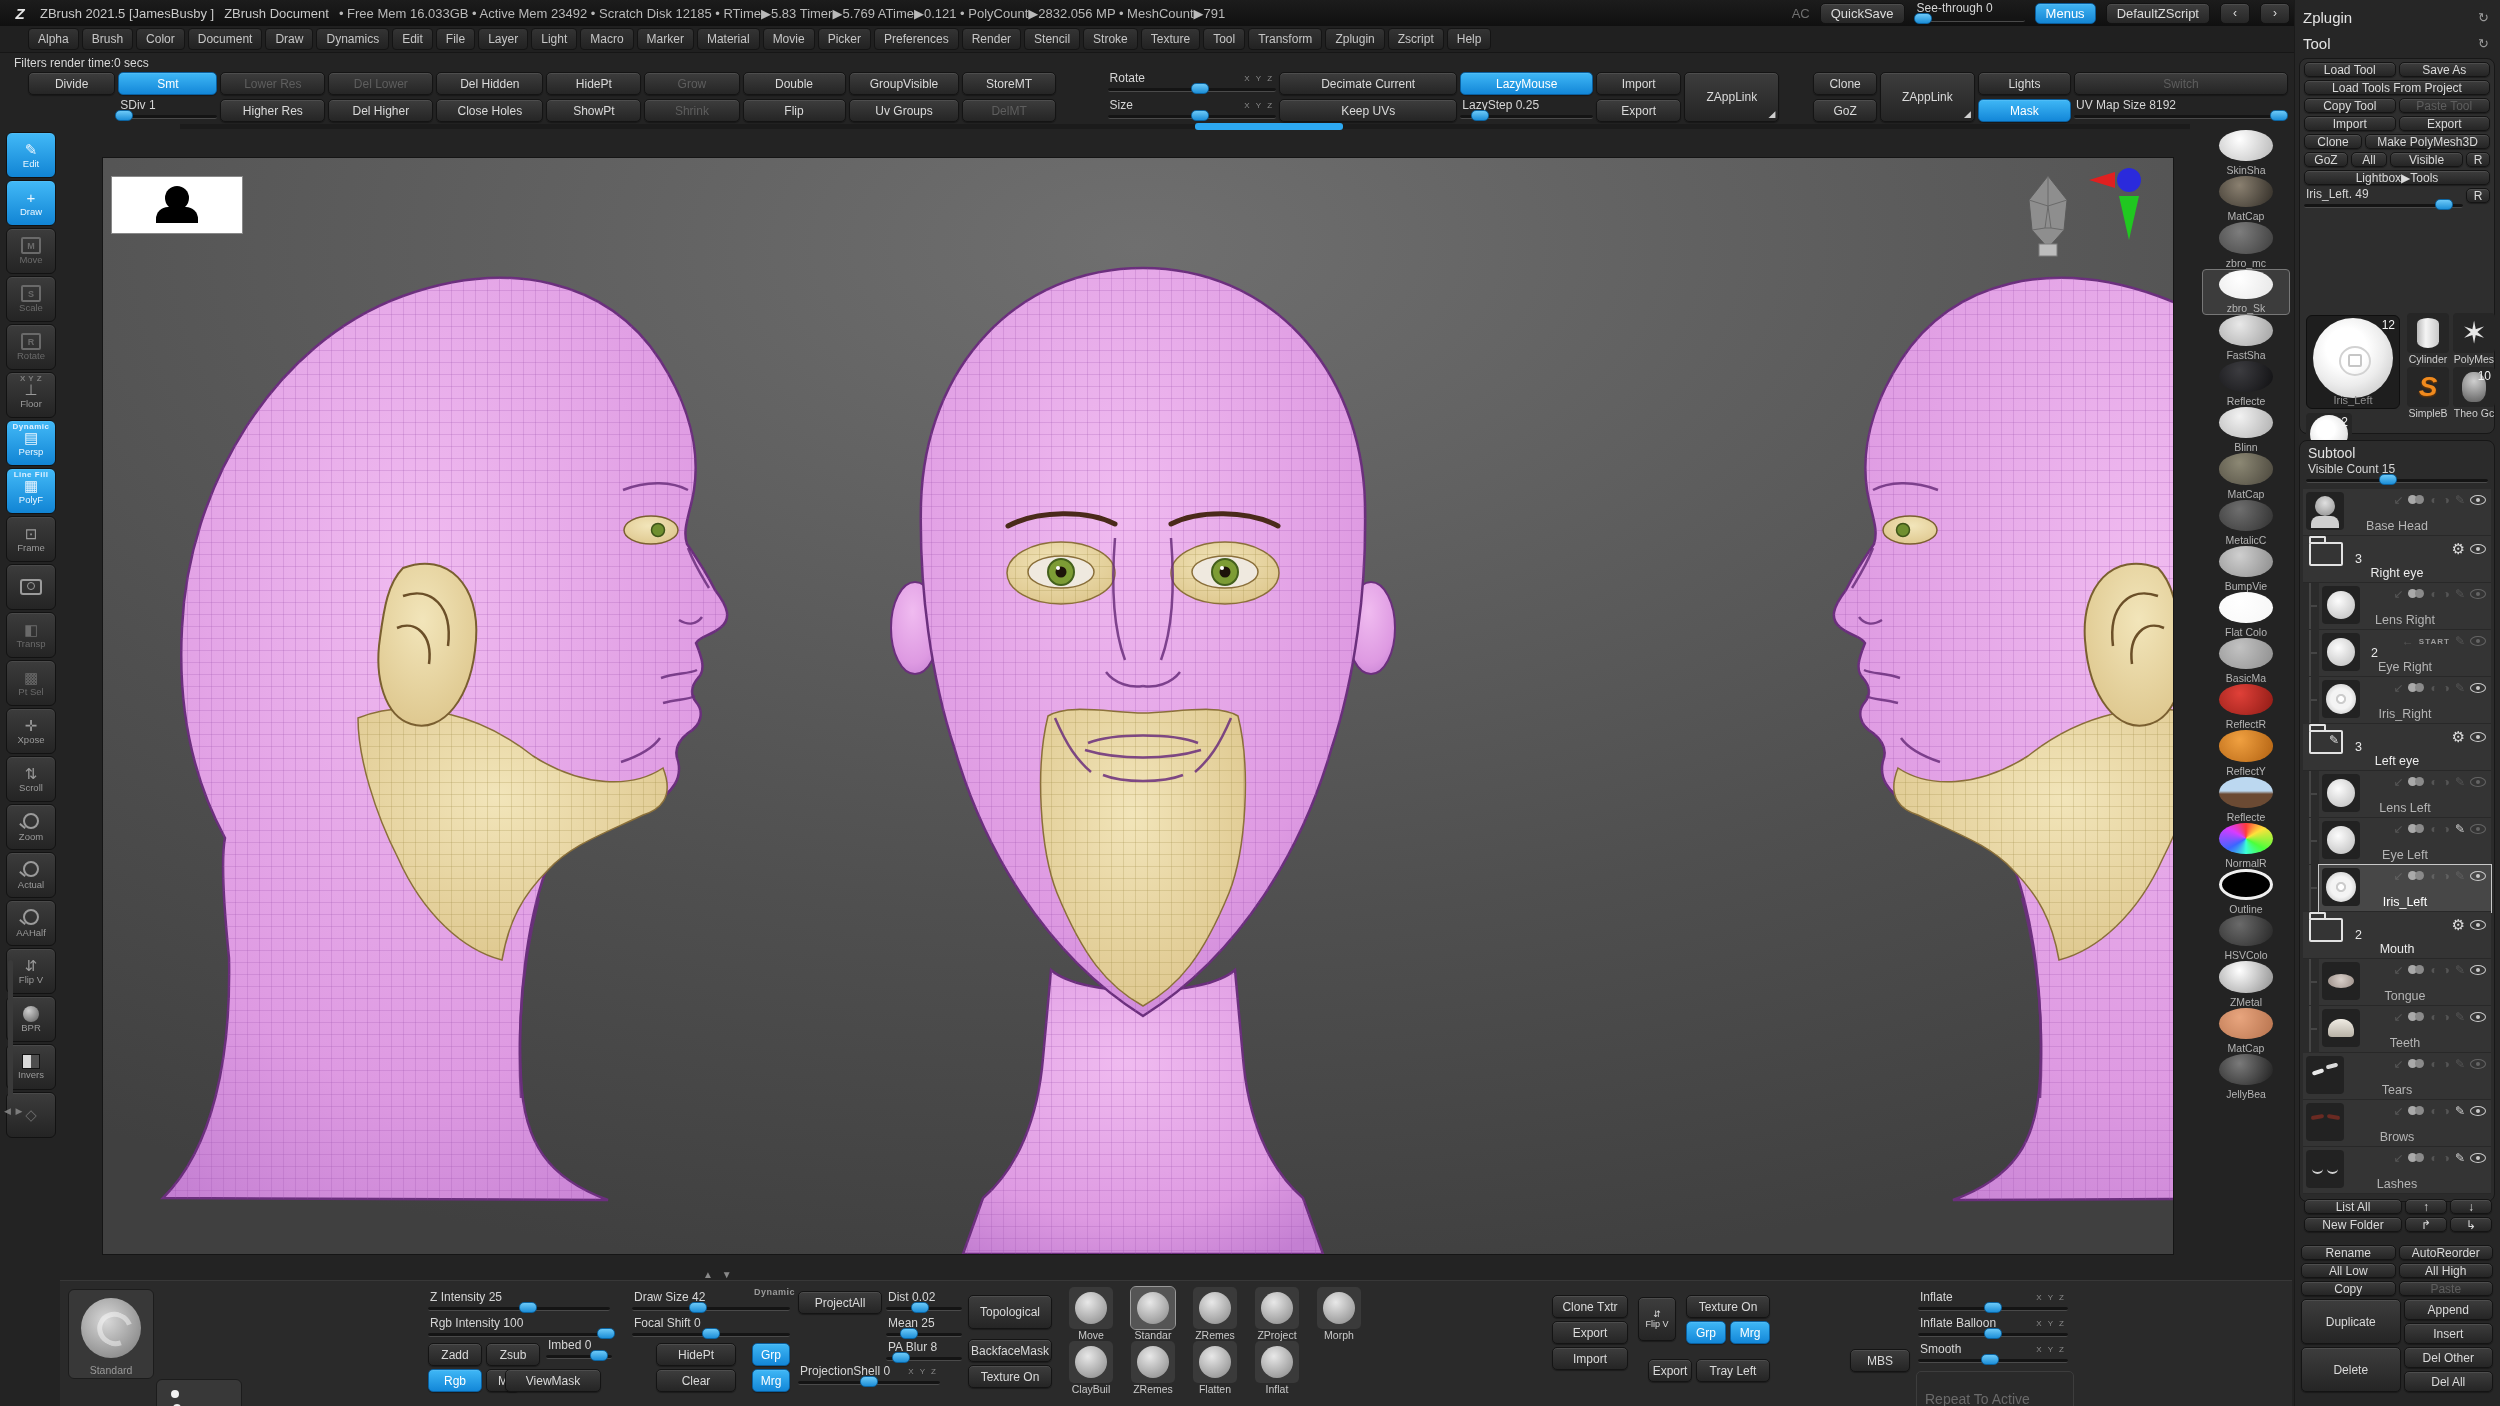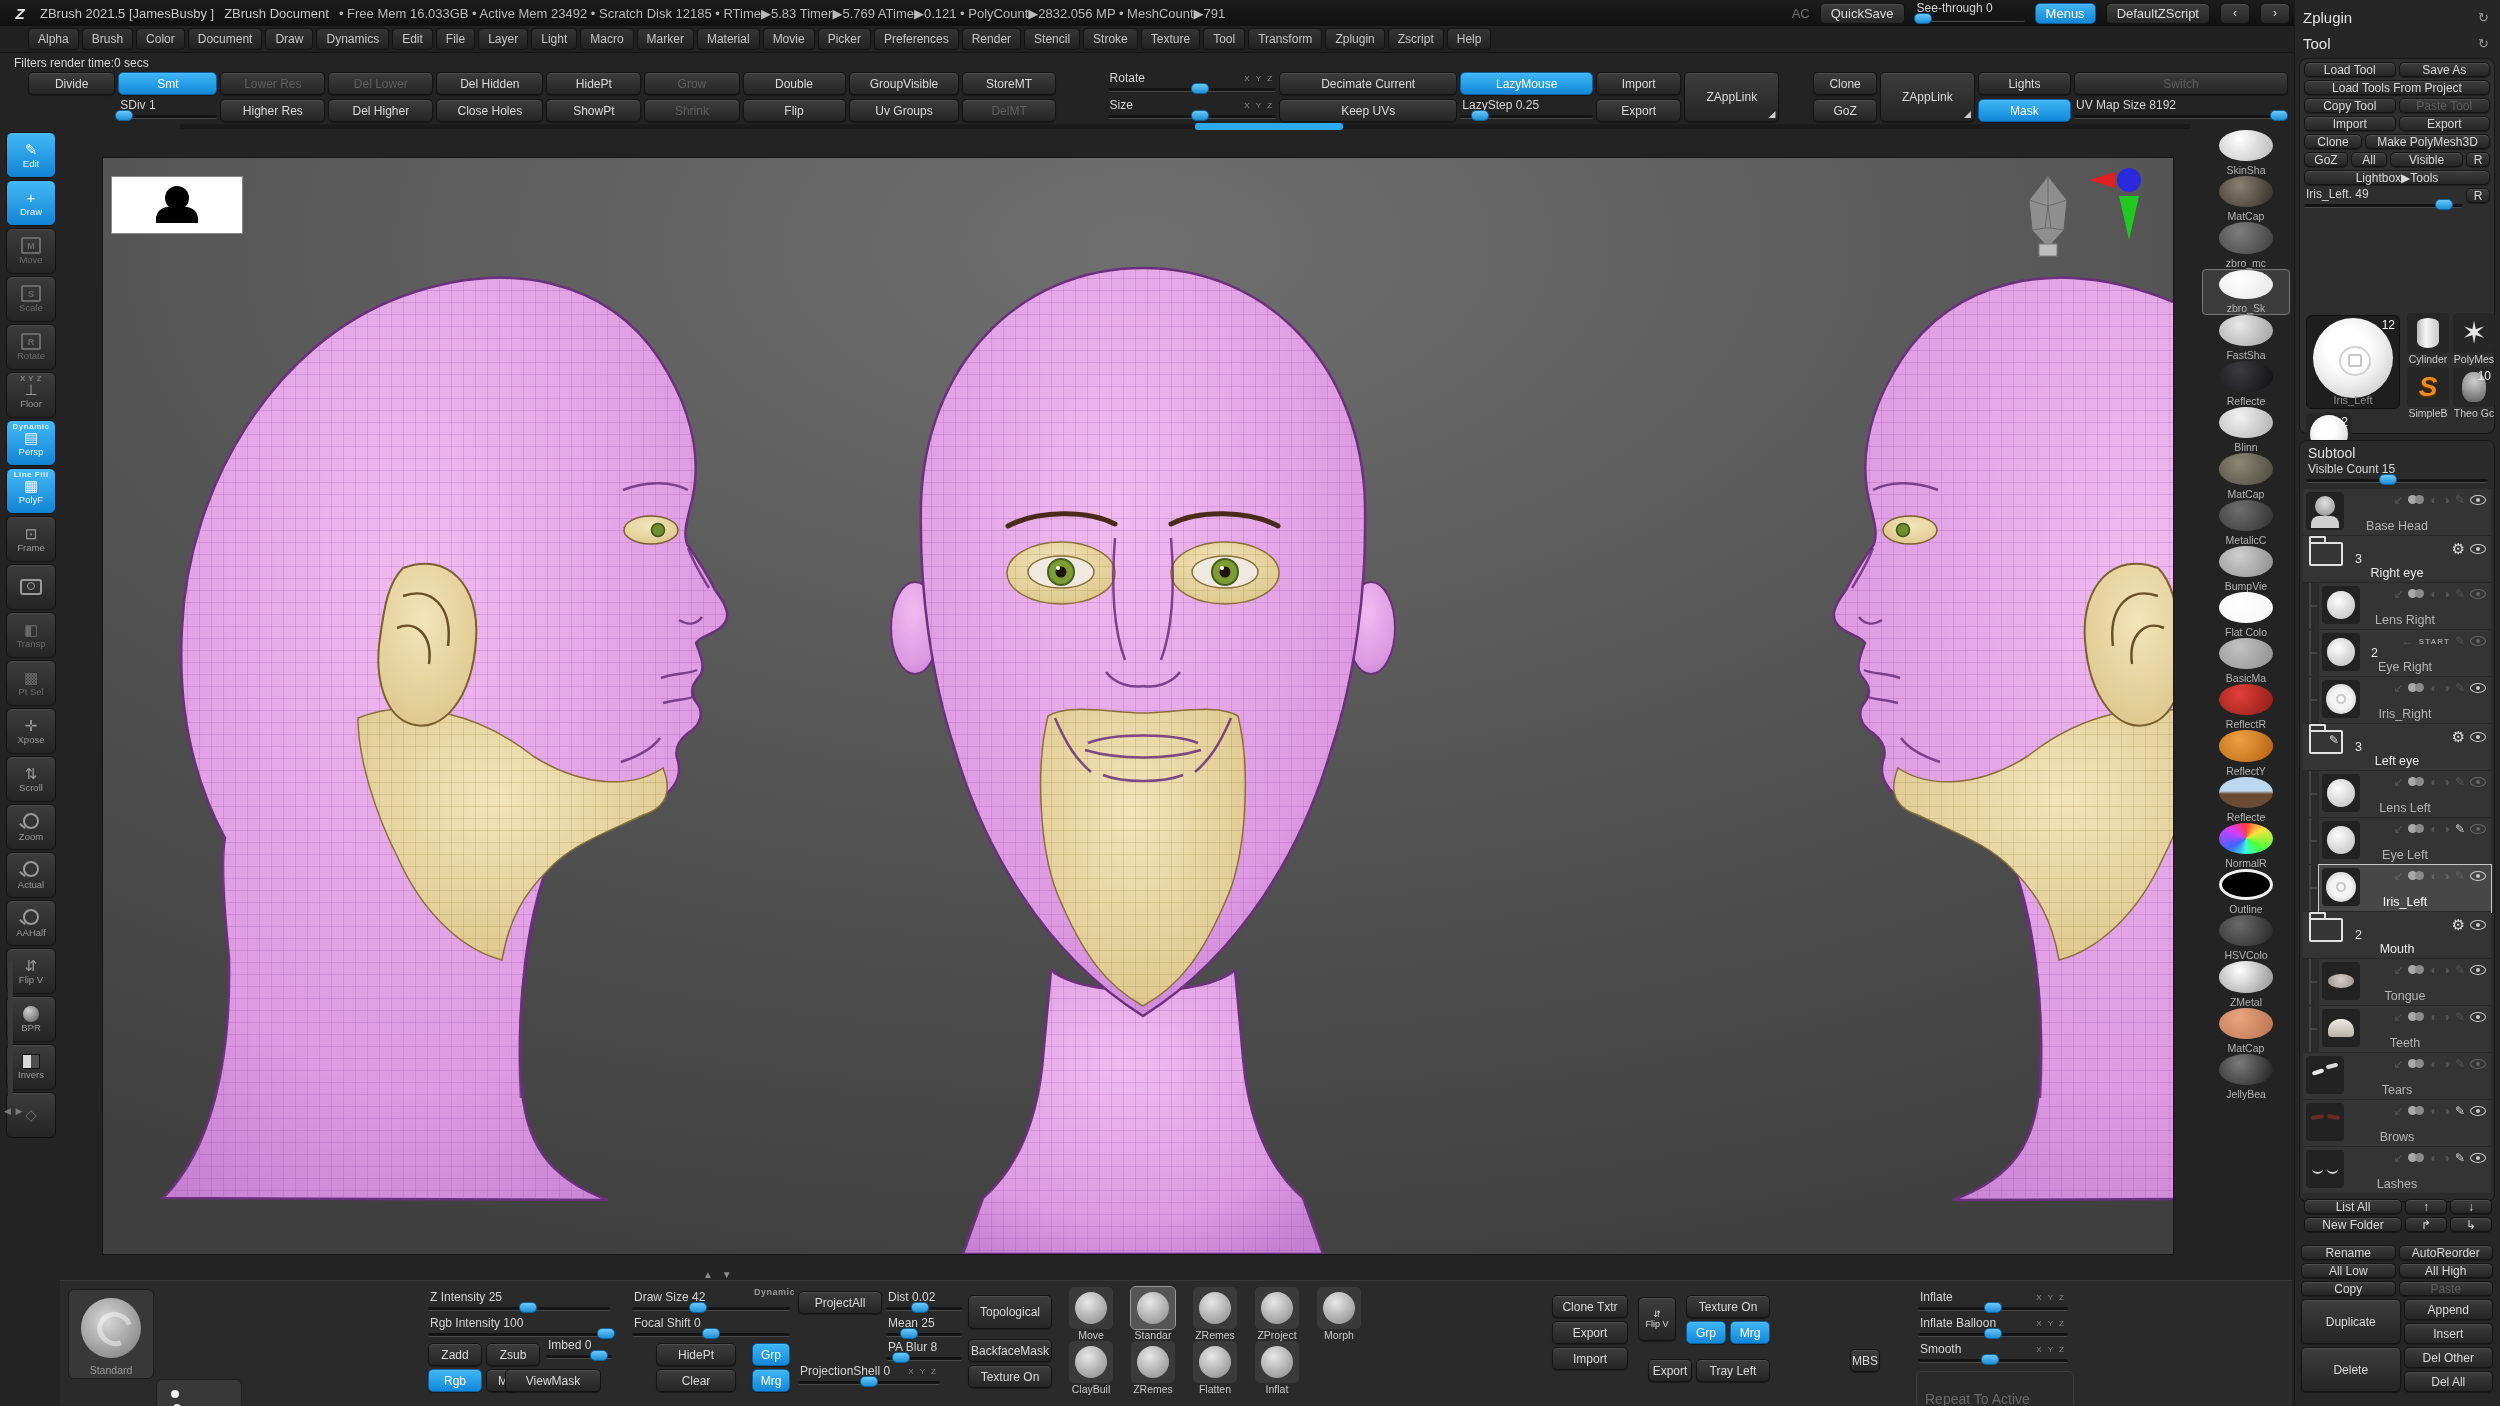--- a/index.html
+++ b/index.html
@@ -1100,21 +1100,21 @@
     <div class="bb btn" style="left:1492px;top:66px;width:76px">Import</div>
     <div class="bb btn flipv-btn" style="left:1578px;top:16px">
       <span>⇵</span>
       <span>Flip V</span>
     </div>
     <div class="bb btn" style="left:1626px;top:14px;width:84px">Texture On</div>
     <div class="bb btn active" style="left:1626px;top:40px;width:40px">Grp</div>
     <div class="bb btn active" style="left:1670px;top:40px;width:40px">Mrg</div>
     <div class="bb btn" style="left:1588px;top:78px;width:44px">Export</div>
     <div class="bb btn" style="left:1636px;top:78px;width:74px">Tray Left</div>
-    <div class="bb btn" style="left:1790px;top:68px;width:30px">MBS</div>
+    <div class="bb btn" style="left:1790px;top:68px;width:60px">MBS</div>
 
     <div class="bb minislider slider" style="left:1858px;top:10px;width:150px">
       <div class="slider-label">Inflate<span class="xyz">X Y Z</span></div>
       <div class="slider-track">
           <div class="slider-thumb" style="left:50%"></div>
         </div>
     </div>
     <div class="bb minislider slider" style="left:1858px;top:36px;width:150px">
       <div class="slider-label">Inflate Balloon<span class="xyz">X Y Z</span></div>
       <div class="slider-track">

